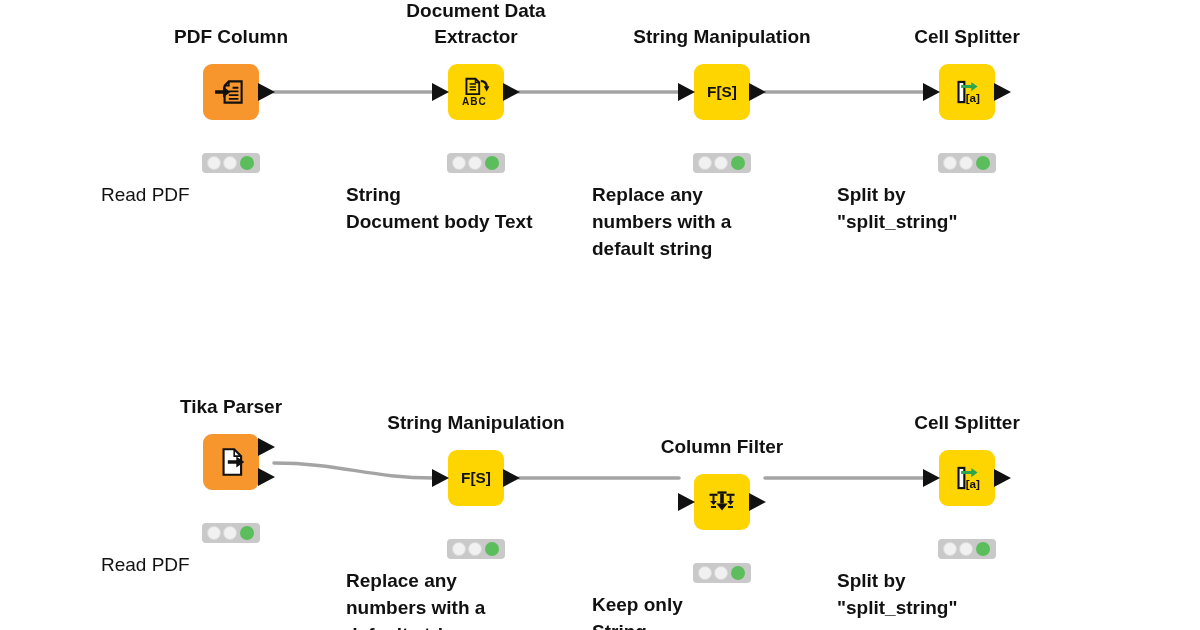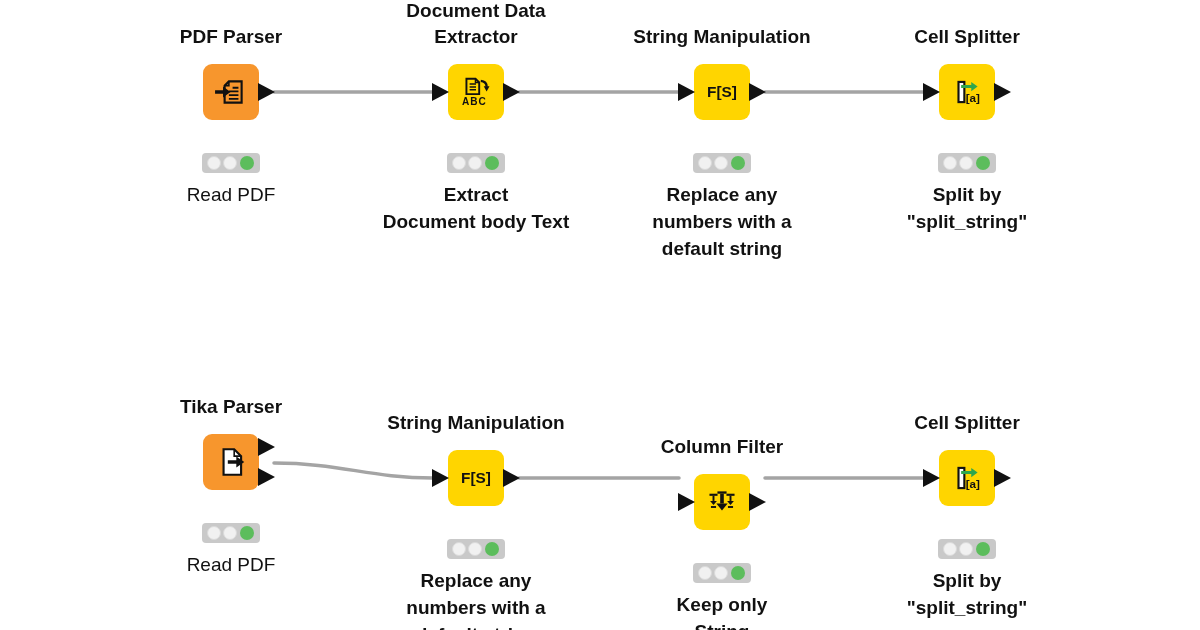--- a/index.html
+++ b/index.html
@@ -24,21 +24,21 @@
            display:flex; align-items:center; justify-content:center; }
   .nbody.source { background:#F7962D; }
   .nbody.manip  { background:#FFD500; }
   .nbody svg { display:block; }
 
   .ntitle { position:absolute; left:-122px; bottom:calc(100% + 14px); width:300px;
             text-align:center; font-size:19px; line-height:26px; font-weight:700;
             color:#111; white-space:pre-line; }
 
   .nlabel { position:absolute; left:-102px; top:calc(100% + 43px); width:260px;
-            text-align:center; font-size:19px; line-height:27px; font-weight:700;
+            text-align:left; font-size:19px; line-height:27px; font-weight:700;
             color:#111; white-space:pre-line; }
   .nlabel[data-weight="normal"] { font-weight:400; }
 
   .port { position:absolute; width:0; height:0;
           border-top:9px solid transparent; border-bottom:9px solid transparent;
           border-left:17px solid #111; }
   .port-in  { left:-16px; top:19px; }
   .port-out { left:55px;  top:19px; }
   .port-out-a { left:55px; top:4px; }
   .port-out-b { left:55px; top:34px; }
@@ -60,21 +60,21 @@
   <svg class="conn-layer" viewBox="0 0 1200 630" xmlns="http://www.w3.org/2000/svg">
     <path d="M274 92 H433"></path>
     <path d="M519 92 H679"></path>
     <path d="M765 92 H924"></path>
     <path d="M274 463 C340 463 370 478 433 478"></path>
     <path d="M519 478 H679"></path>
     <path d="M765 478 H924"></path>
   </svg>
 
   <div class="node-group r1c1">
-    <div class="ntitle">PDF Parser</div>
+    <div class="ntitle">PDF Column</div>
     <div class="nbody source">
       <svg width="34" height="34" viewBox="0 0 32 32">
         <path d="M14 6 h12 v20 H10 V10 z" fill="none" stroke="#111" stroke-width="2"></path>
         <path d="M14 6 v4 h-4" fill="none" stroke="#111" stroke-width="1.5"></path>
         <path d="M17.5 12 h5.5 M14 15.5 h9 M14 19 h9 M14 22.5 h9" stroke="#111" stroke-width="1.7"></path>
         <path d="M1 14.3 h7.5 v-3.5 l7 5.2 -7 5.2 v-3.5 H1 z" fill="#111"></path>
       </svg>
     </div>
     <div class="port port-out"></div>
     <div class="tl">
@@ -98,21 +98,21 @@
         <text x="14.5" y="28.5" font-size="9.5" font-weight="bold" letter-spacing="1" text-anchor="middle" fill="#111">ABC</text>
       </svg>
     </div>
     <div class="port port-in"></div>
     <div class="port port-out"></div>
     <div class="tl">
       <div class="dot idle"></div>
       <div class="dot idle"></div>
       <div class="dot go"></div>
     </div>
-    <div class="nlabel" data-weight="bold">Extract
+    <div class="nlabel" data-weight="bold">String
 Document body Text</div>
   </div>
 
   <div class="node-group r1c3">
     <div class="ntitle">String Manipulation</div>
     <div class="nbody manip">
       <svg width="34" height="34" viewBox="0 0 32 32">
         <text x="16" y="21" font-size="14.5" font-weight="bold" text-anchor="middle" fill="#111">F[S]</text>
       </svg>
     </div>

